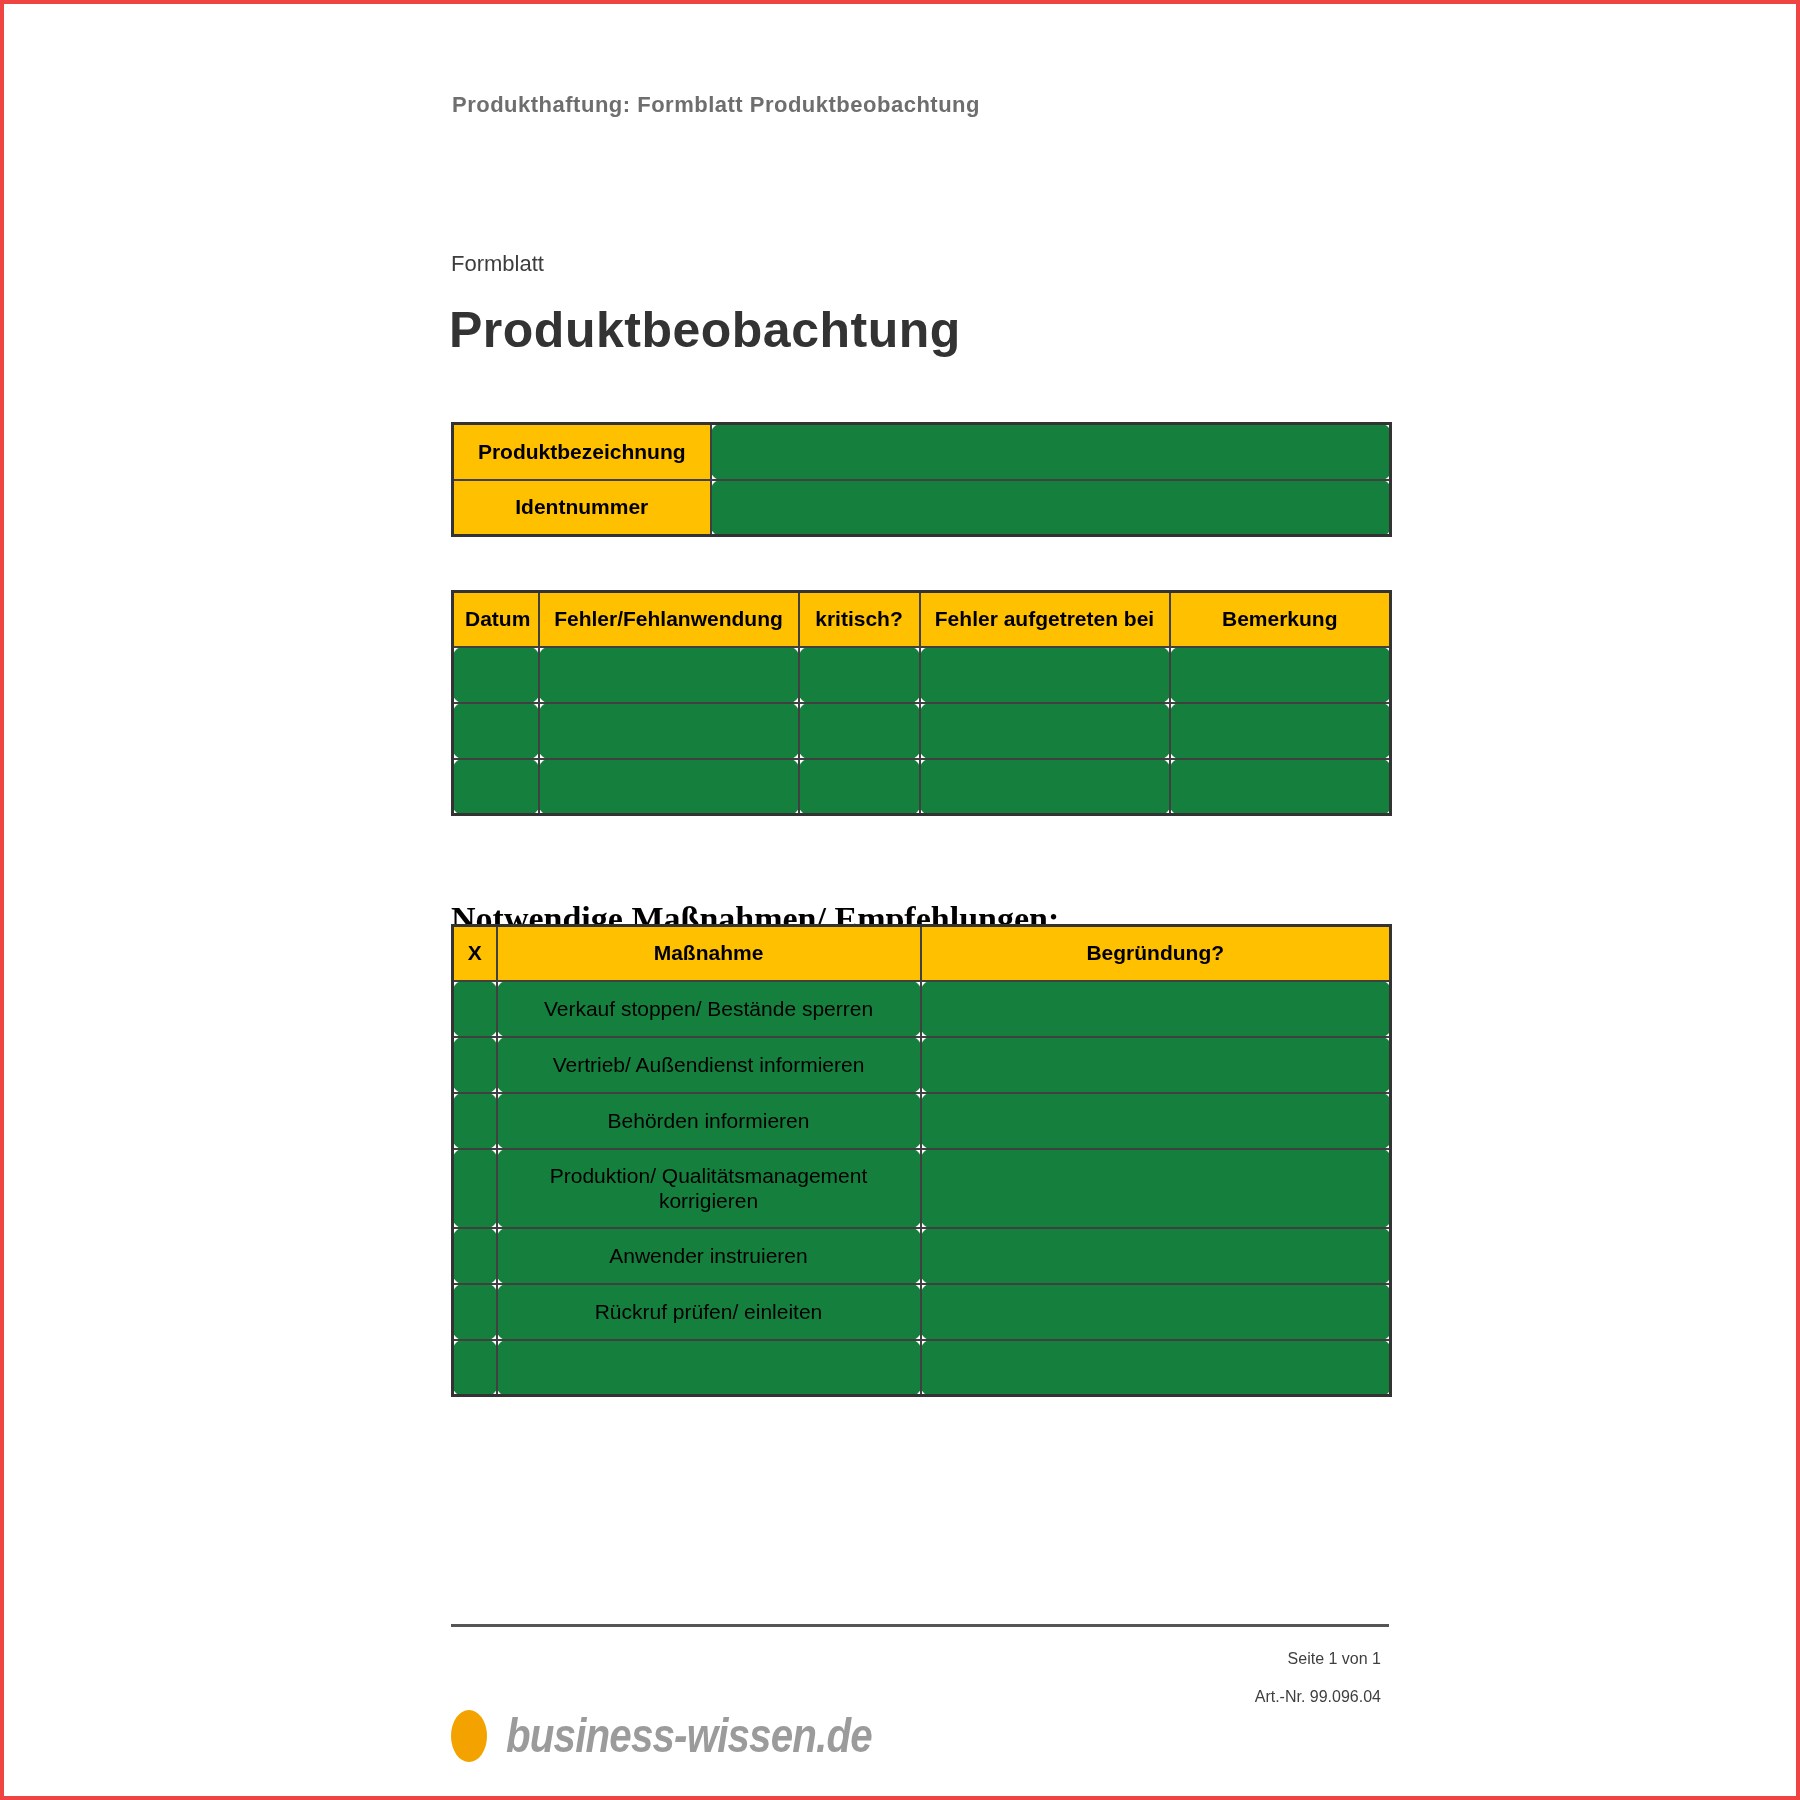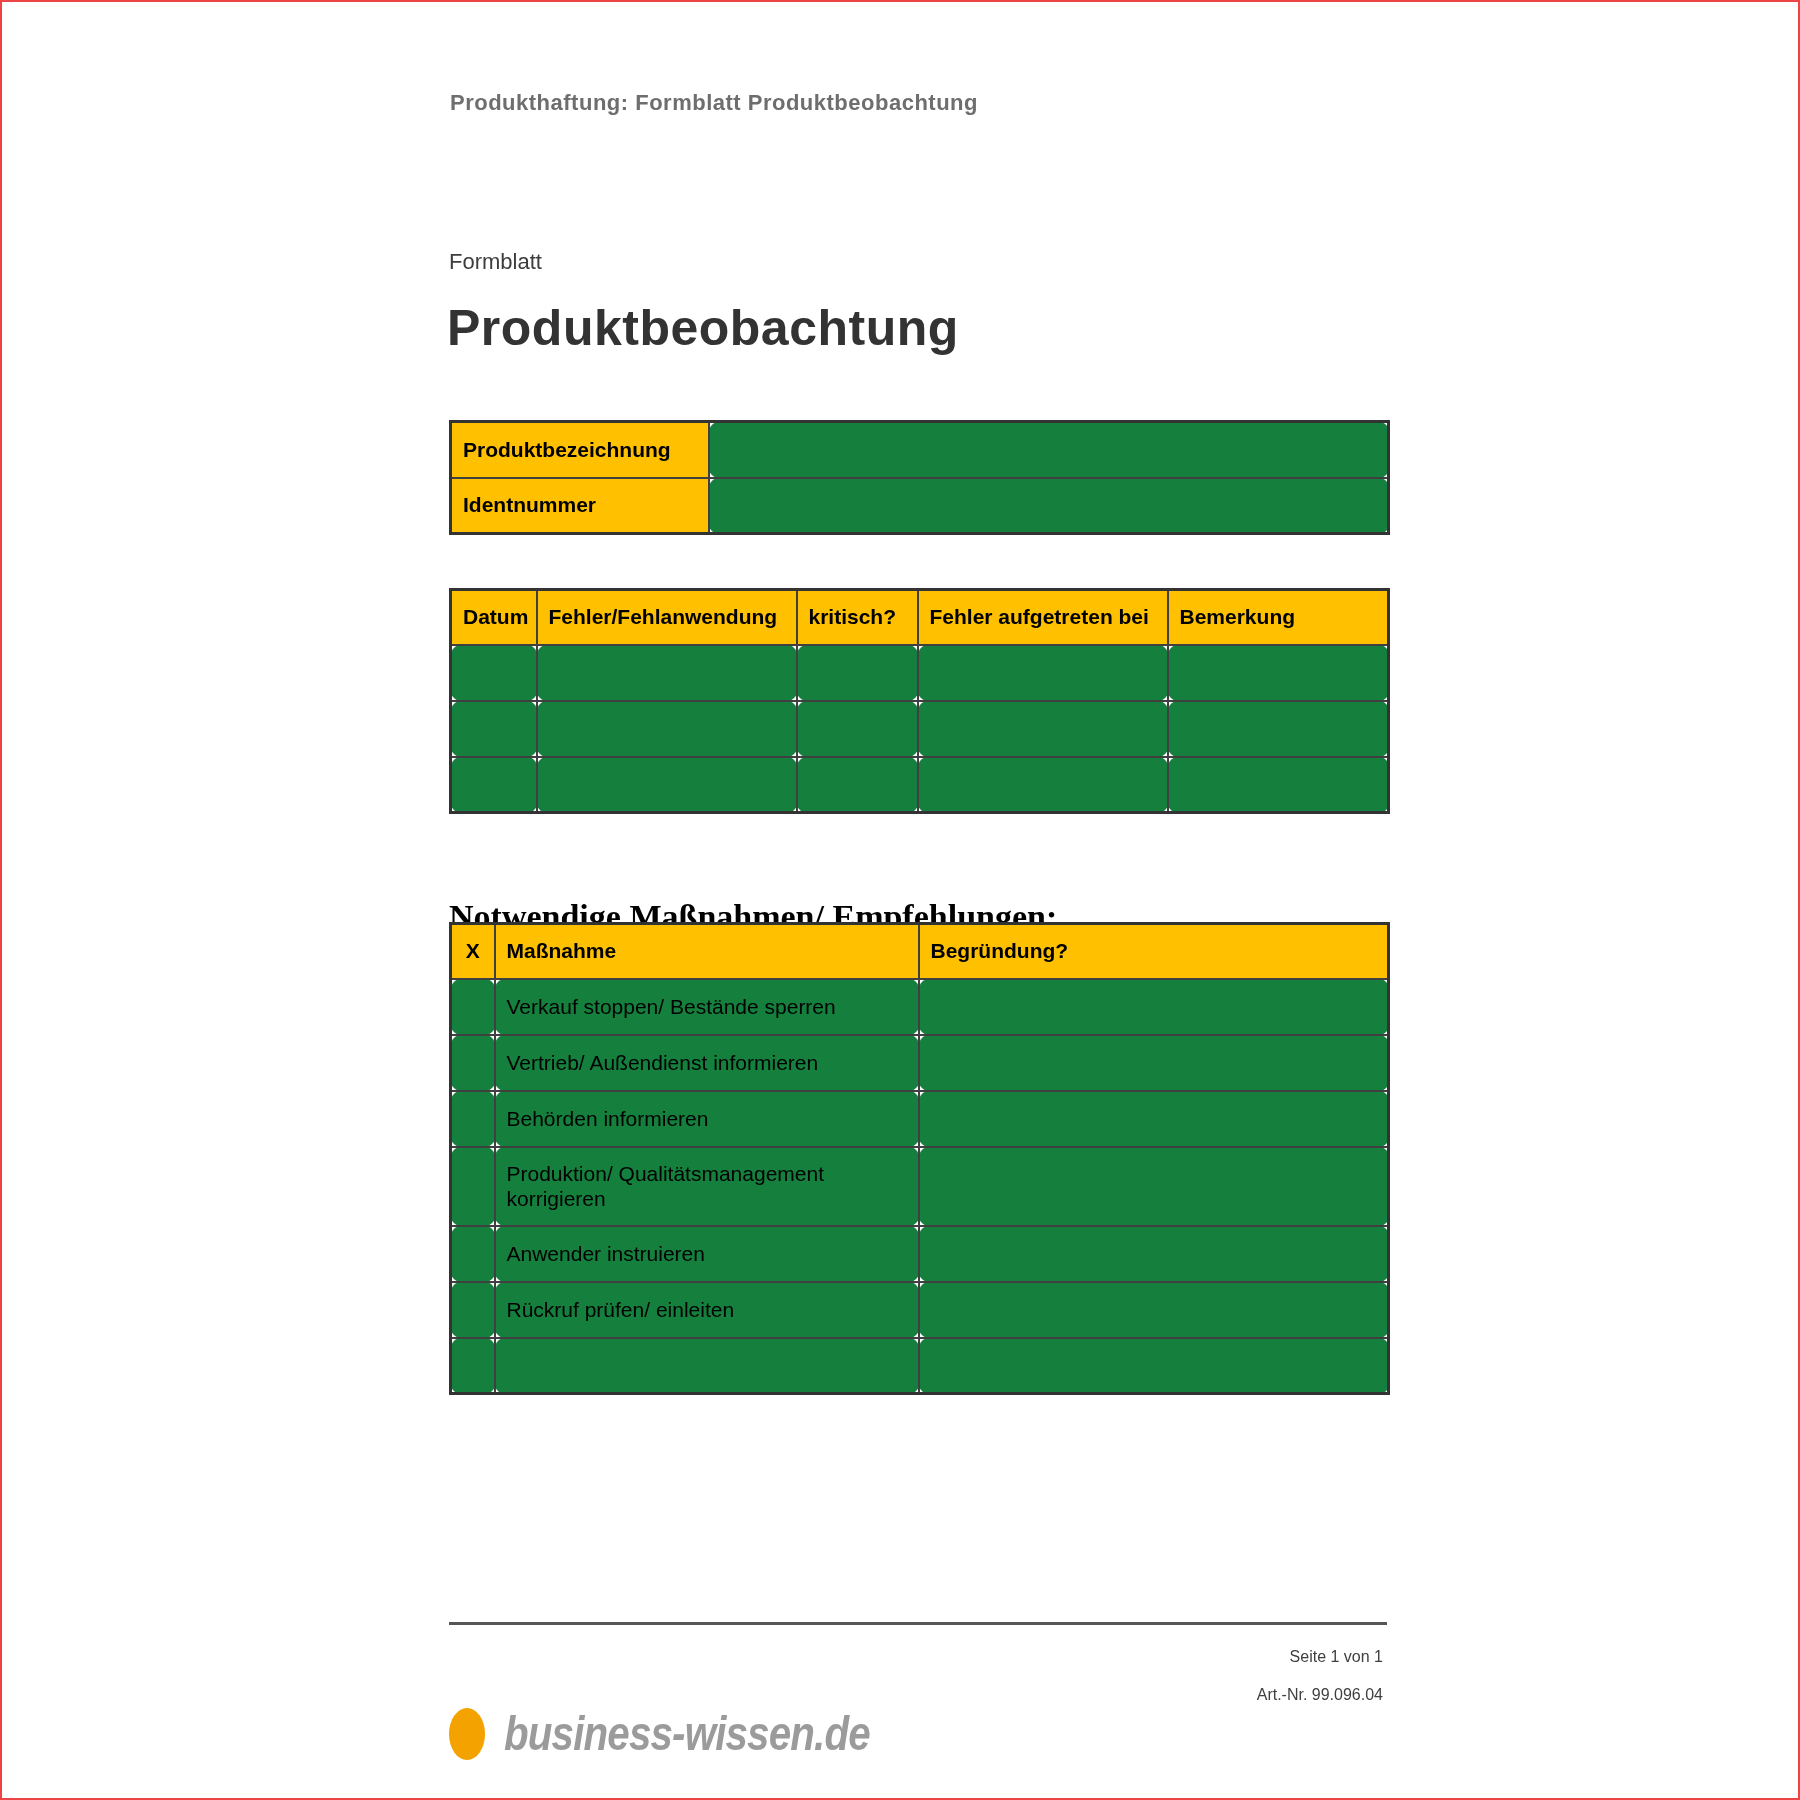--- a/index.html
+++ b/index.html
@@ -7,21 +7,21 @@
     margin: 0;
     padding: 0;
     background: #ffffff;
   }
   .page {
     position: relative;
     width: 1800px;
     height: 1800px;
     box-sizing: border-box;
     background: #ffffff;
-    border: 2px solid #ef4444;
+    border: 4px solid #ef4444;
     font-family: "Liberation Sans", sans-serif;
     color: #000000;
     overflow: hidden;
   }
 
   
   .doc-header {
     position: absolute;
     left: 448px;
     top: 88px;
@@ -56,21 +56,21 @@
     left: 447px;
     border-collapse: collapse;
     table-layout: fixed;
     width: 938px;
     border: 3px solid #333333;
   }
   th, td {
     border: 2px solid #404040;
     padding: 0 11px;
     font-size: 21px;
-    text-align: left;
+    text-align: center;
     vertical-align: middle;
     overflow: hidden;
     white-space: nowrap;
   }
   th {
     background: #FFC000;
     font-weight: bold;
     color: #000000;
   }
   td { background: #15803d; border-radius: 10px; }

